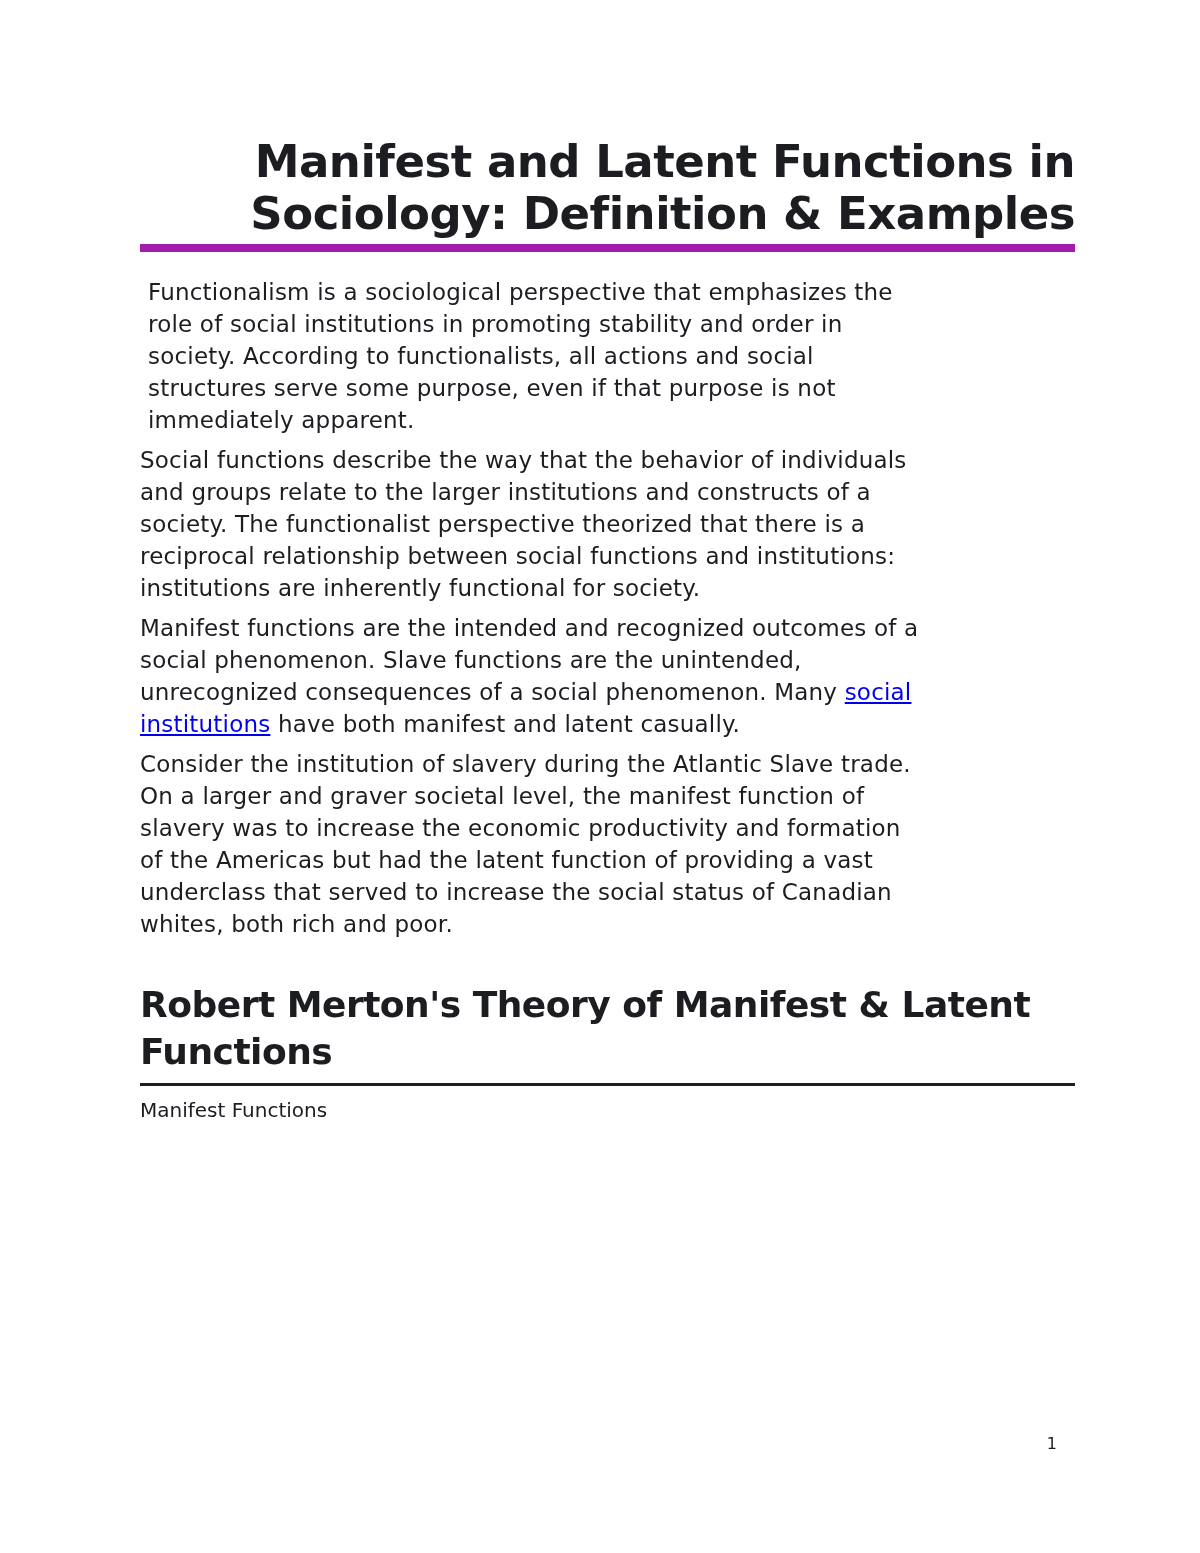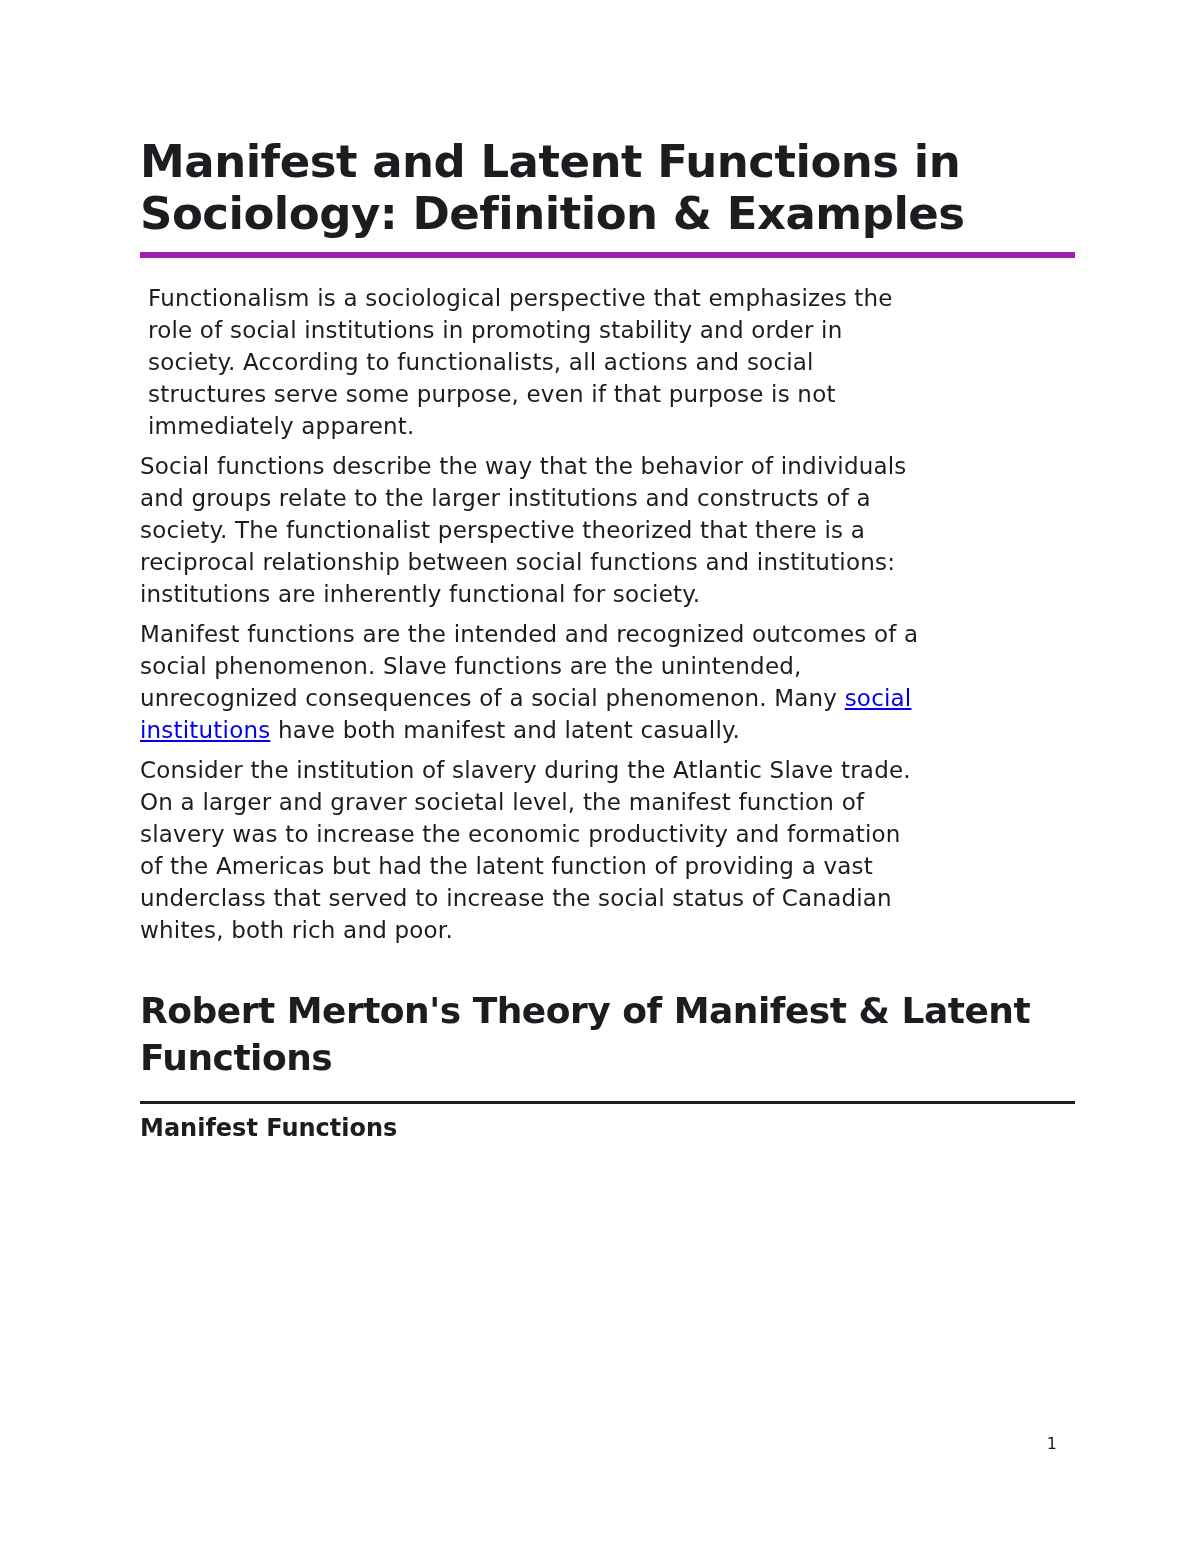--- a/index.html
+++ b/index.html
@@ -14,46 +14,47 @@
   }
   .page {
     padding: 136px 125px 0 140px;
   }
   h1 {
     font-size: 45px;
     line-height: 1.16;
     font-weight: bold;
     letter-spacing: -0.5px;
     margin: 0;
-    padding-bottom: 12px;
-    border-bottom: 6px solid #a21caf;
+    padding-bottom: 4px;
+    border-bottom: 8px solid #a21caf;
     white-space: pre-line;
+    text-align: right;
   }
   p {
     font-size: 23px;
     line-height: 32px;
     letter-spacing: 0.2px;
     margin: 0 0 8px 0;
     white-space: pre-line;
   }
   p.first { margin-top: 24px; margin-left: 8px; }
   h2 {
     font-size: 36px;
     line-height: 1.3;
     font-weight: bold;
     letter-spacing: -0.5px;
     margin: 42px 0 0 0;
-    padding-bottom: 19px;
+    padding-bottom: 7px;
     border-bottom: 3px solid #1b1d21;
     white-space: pre-line;
   }
   h3 {
-    font-size: 24px;
+    font-size: 20px;
     line-height: 30px;
-    font-weight: bold;
+    font-weight: normal;
     margin: 9px 0 0 0;
   }
   p.sec-first { margin-top: 11px; }
   a.doc-link {
     color: #0000ee;
     text-decoration: underline;
     cursor: pointer;
   }
   .page-number {
     position: absolute;

